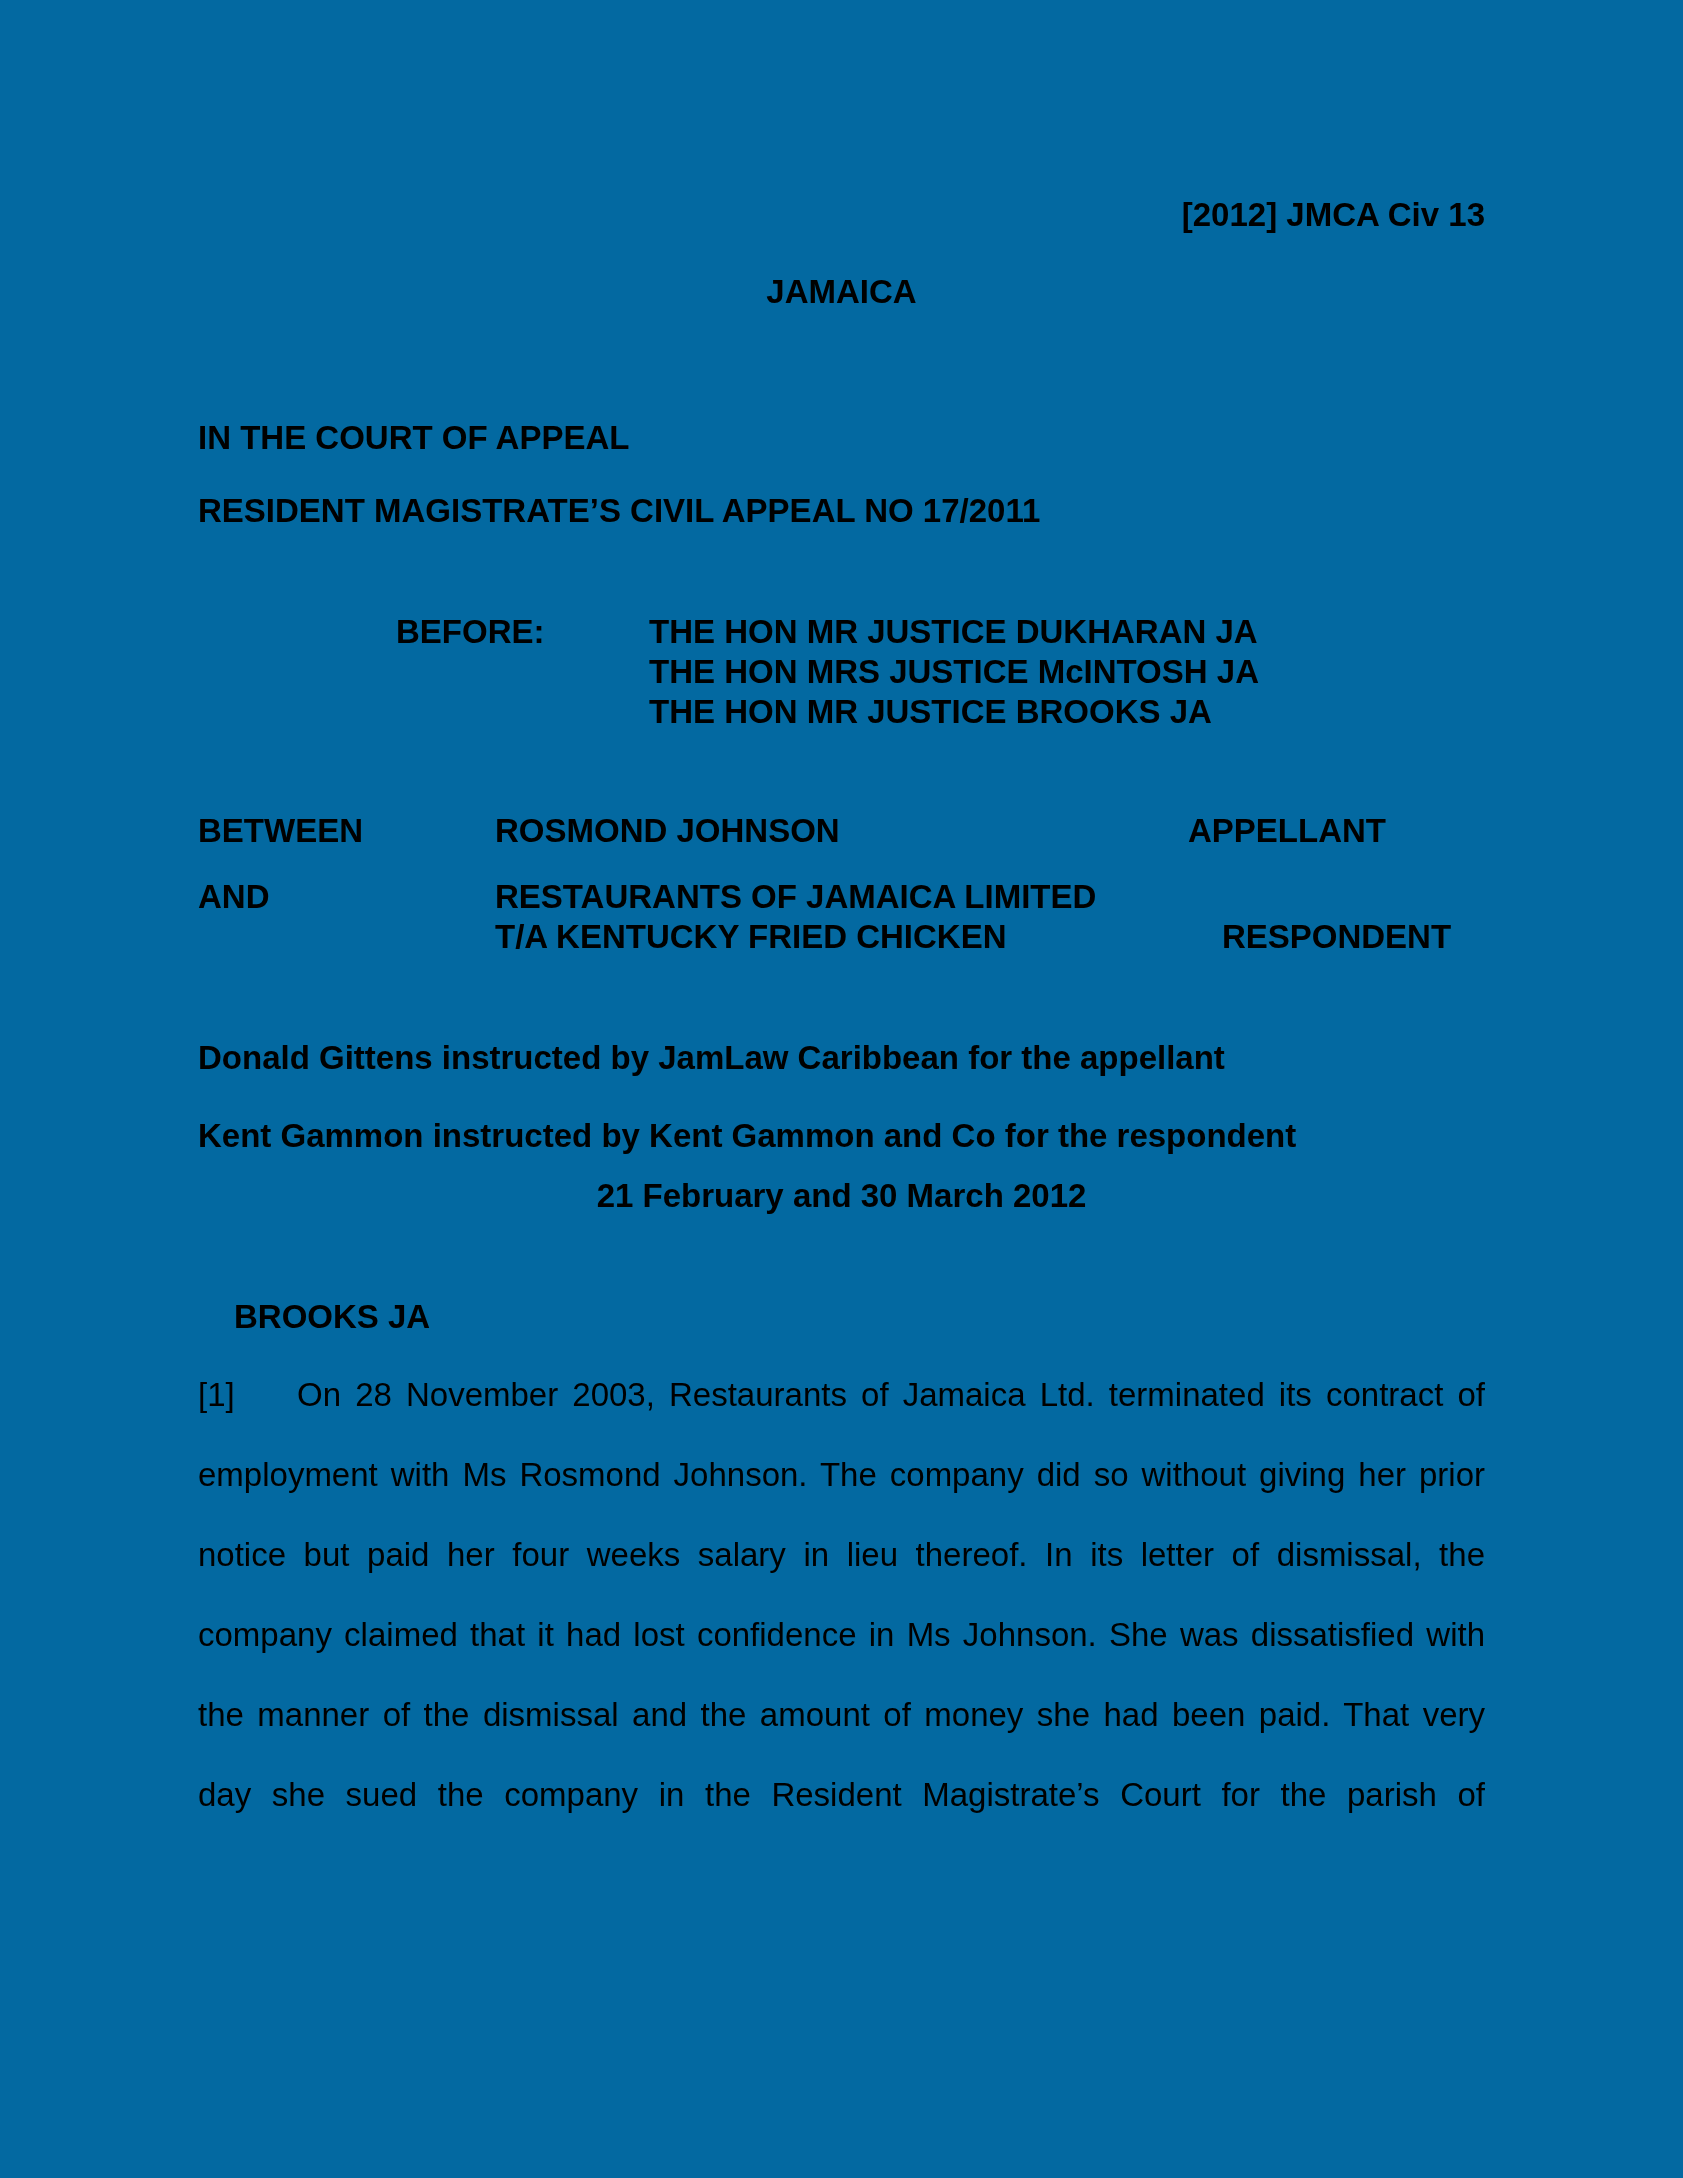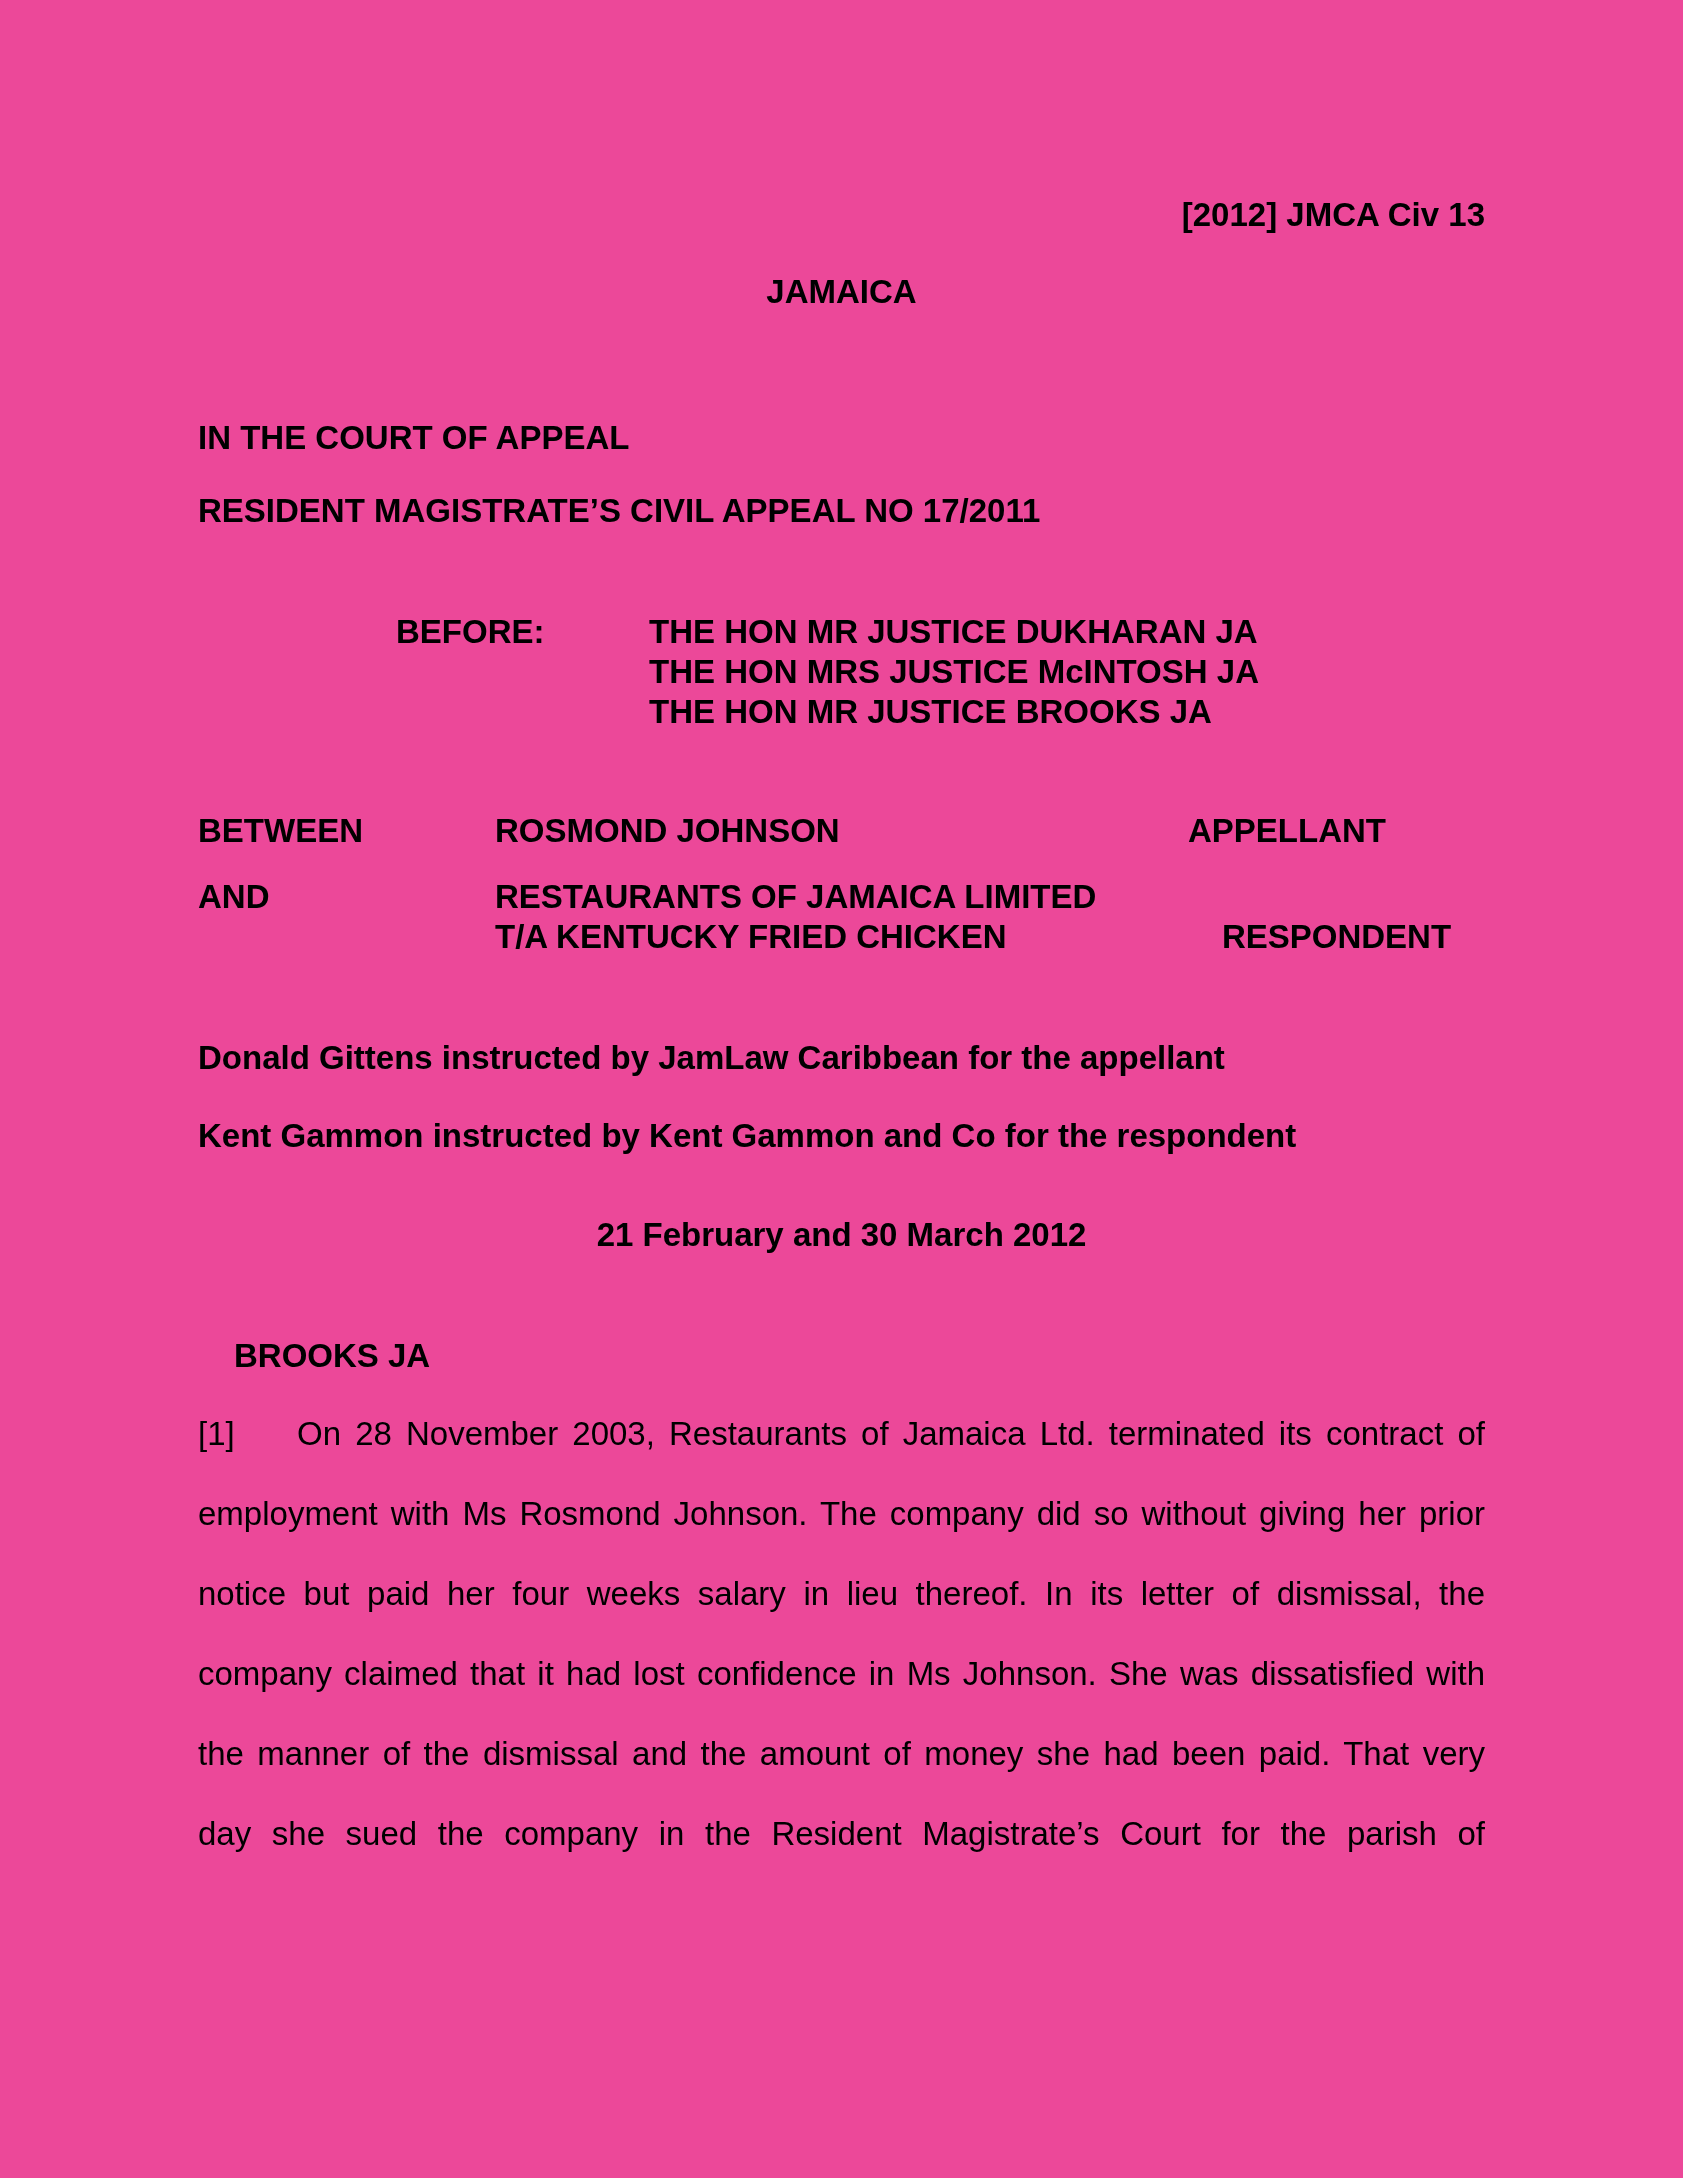--- a/index.html
+++ b/index.html
@@ -1,20 +1,20 @@
 <!DOCTYPE html>
 <html><head>
 <meta charset="utf-8">
 <style>
   html, body { margin: 0; padding: 0; background: #ffffff; }
   .page {
     position: relative;
     width: 1683px;
     height: 2178px;
-    background: #ec4899;
+    background: #0369a1;
     color: #000000;
     font-family: "Liberation Sans", sans-serif;
     font-size: 33px;
     line-height: 40px;
     box-sizing: border-box;
     padding: 195px 198px 17px 198px;
     overflow: hidden;
   }
   .content { width: 1287px; }
 
@@ -39,21 +39,21 @@
     grid-template-columns: 297px 693px 1fr;
     align-items: start;
   }
   .row-appellant  { margin-top: 79px; }
   .row-respondent { margin-top: 26px; }
   .role-bottom    { align-self: end; text-align: center; }
 
   .counsel-1 { margin-top: 81px; }
   .counsel-2 { margin-top: 38px; }
 
-  .dates { margin-top: 59px; text-align: center; }
+  .dates { margin-top: 20px; text-align: center; }
   .judge { margin-top: 81px; margin-left: 36px; }
 
   .para { margin-top: 38px; }
   .pline {
     height: 40px;
     margin-bottom: 40px;
     text-align: justify;
     text-align-last: justify;
     white-space: normal;
   }

